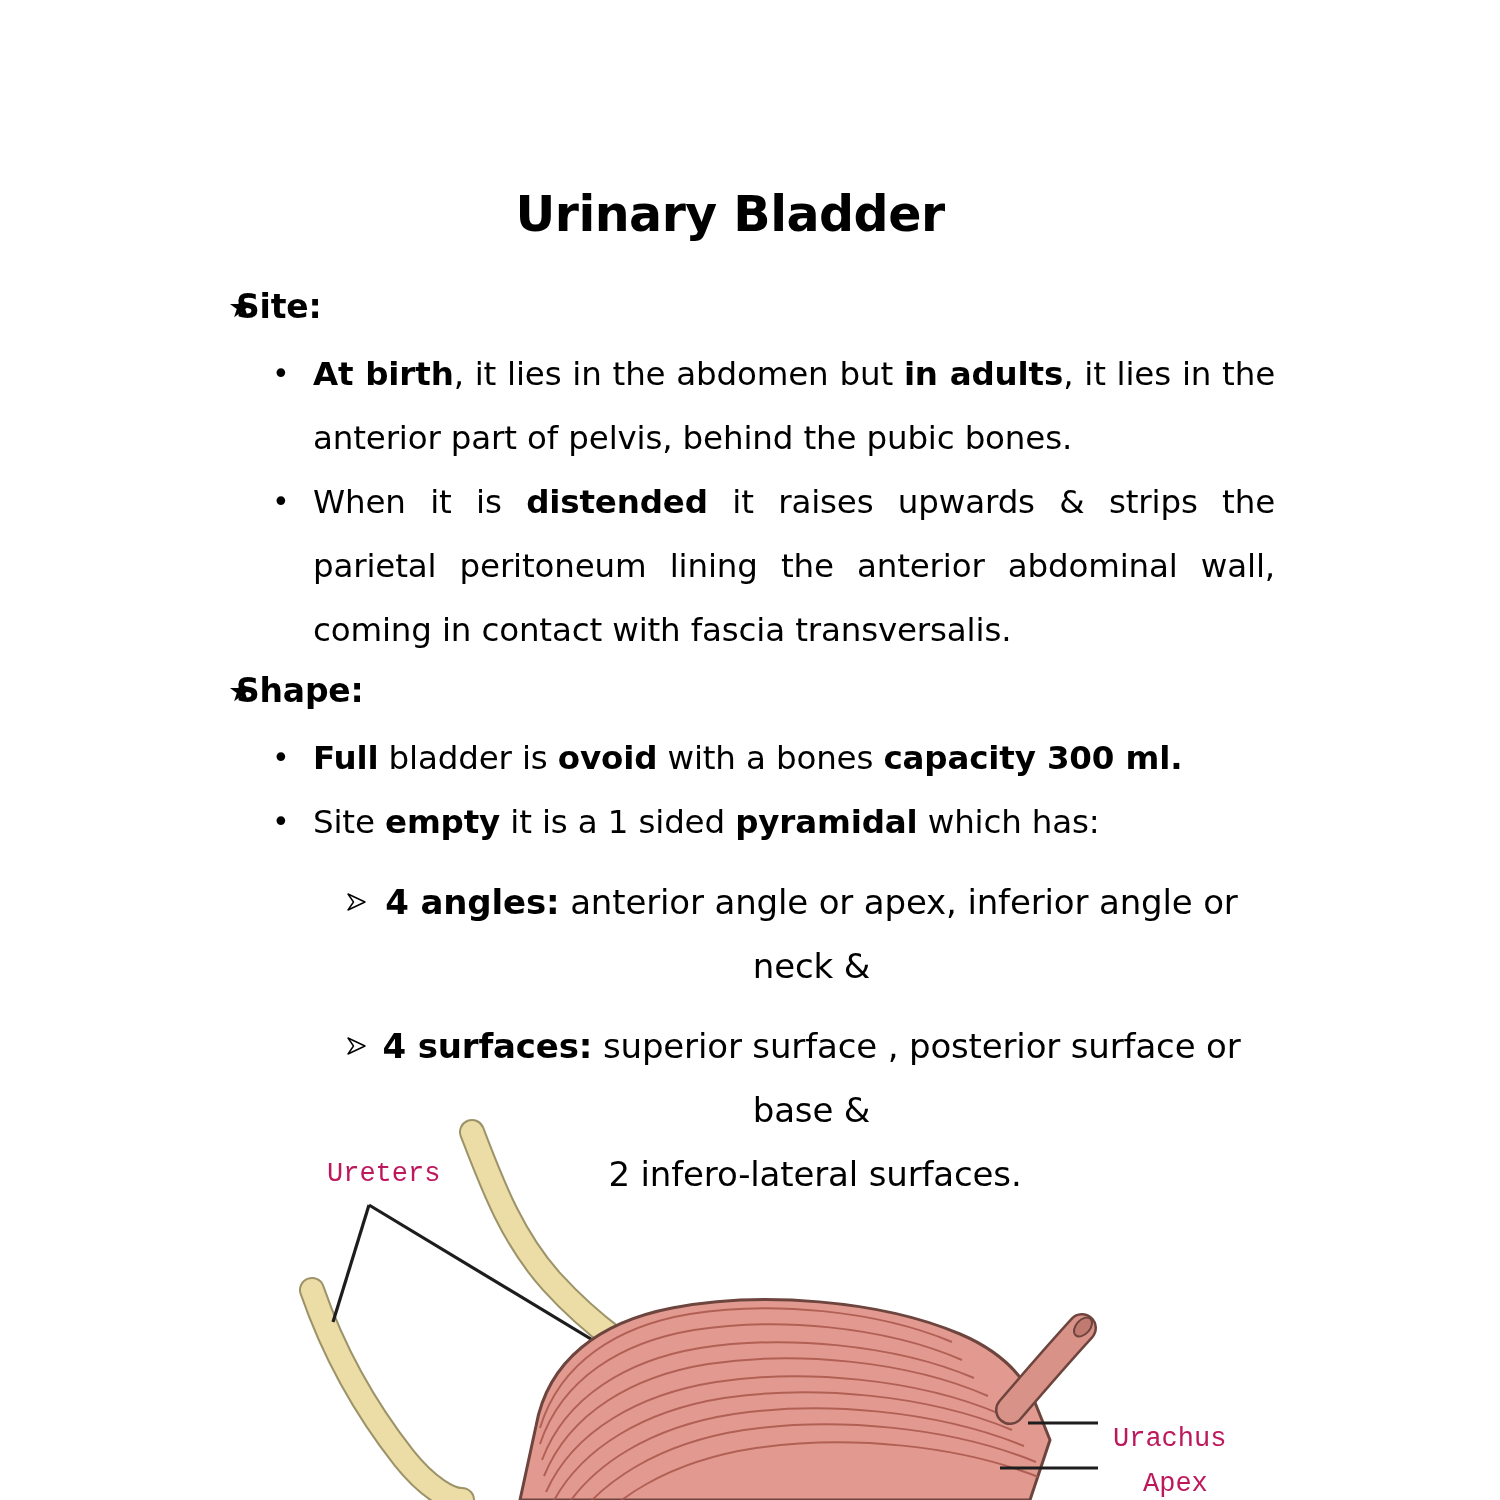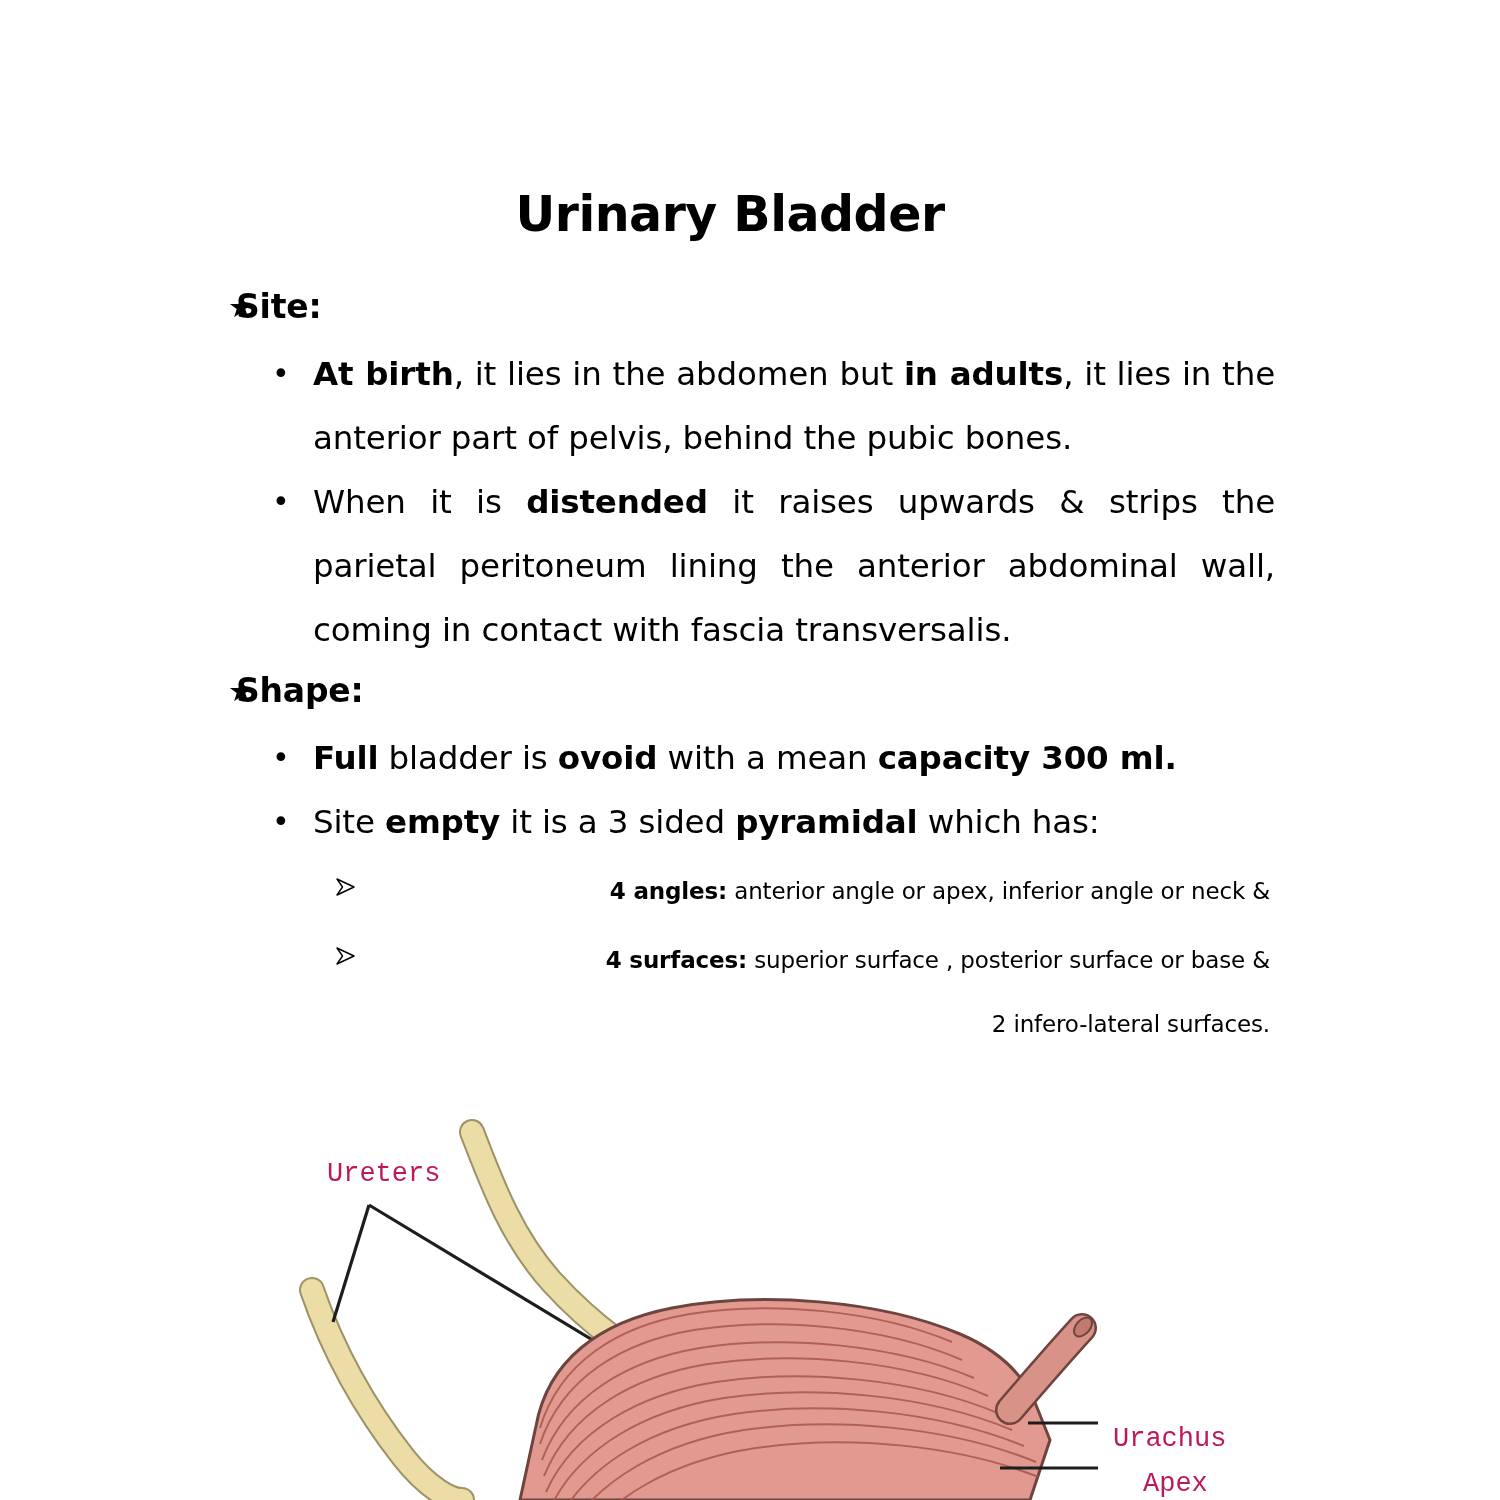--- a/index.html
+++ b/index.html
@@ -79,25 +79,25 @@
   .bullet-item .dot {
     position: absolute;
     left: 272px;
     top: 0;
     font-size: 30px;
     line-height: 64px;
   }
 
   .arrow-item {
     position: relative;
-    margin: 5px;
+    margin: 16px;
     padding: 0 225px 0 348px;
-    font-size: 23px;
-    line-height: 64px;
-    text-align: right;
+    font-size: 34px;
+    line-height: 64px;
+    text-align: center;
     letter-spacing: -0.15px;
   }
   .arrow-item .arrowhead {
     position: absolute;
     left: 330px;
     top: 0;
     line-height: 64px;
   }
   .arrow-item .cont {
     display: block;
@@ -160,25 +160,25 @@
     <p class="bullet-item">
       <span class="dot">•</span><span> When it is </span><b>distended</b><span> it raises upwards &amp; strips the parietal peritoneum lining the anterior abdominal wall, coming in contact with fascia transversalis.</span>
     </p>
 
     <div class="section-head">
       <span class="star">★</span>
       <span class="head-label">Shape:</span>
     </div>
 
     <p class="bullet-item last-left">
-      <span class="dot">•</span><b>Full</b><span> bladder is </span><b>ovoid</b><span> with a mean </span><b>capacity 300 ml.</b>
+      <span class="dot">•</span><b>Full</b><span> bladder is </span><b>ovoid</b><span> with a bones </span><b>capacity 300 ml.</b>
     </p>
 
     <p class="bullet-item last-left">
-      <span class="dot">•</span><span> Site </span><b>empty</b><span> it is a 3 sided </span><b>pyramidal</b><span> which has:</span>
+      <span class="dot">•</span><span> Site </span><b>empty</b><span> it is a 1 sided </span><b>pyramidal</b><span> which has:</span>
     </p>
 
     <div class="arrow-item">
       <span class="arrowhead">
         <svg width="22" height="24" viewBox="0 0 22 24" aria-hidden="true">
           <path d="M2 4 L19 12 L2 20 L7.5 12 Z" fill="#ffffff" stroke="#000000" stroke-width="1.4" stroke-linejoin="round"></path>
         </svg>
       </span><b>4 angles:</b><span> anterior angle or apex, inferior angle or neck &amp;</span>
     </div>
 

